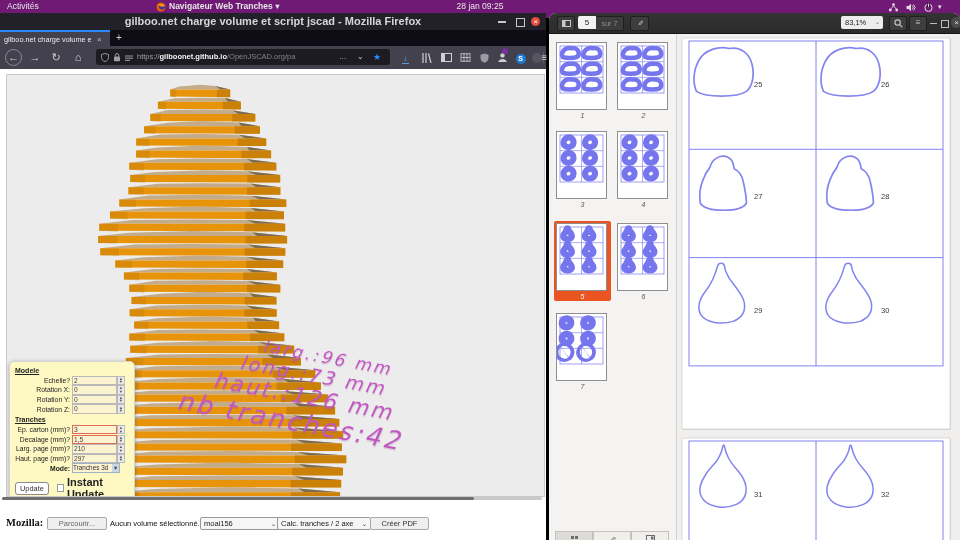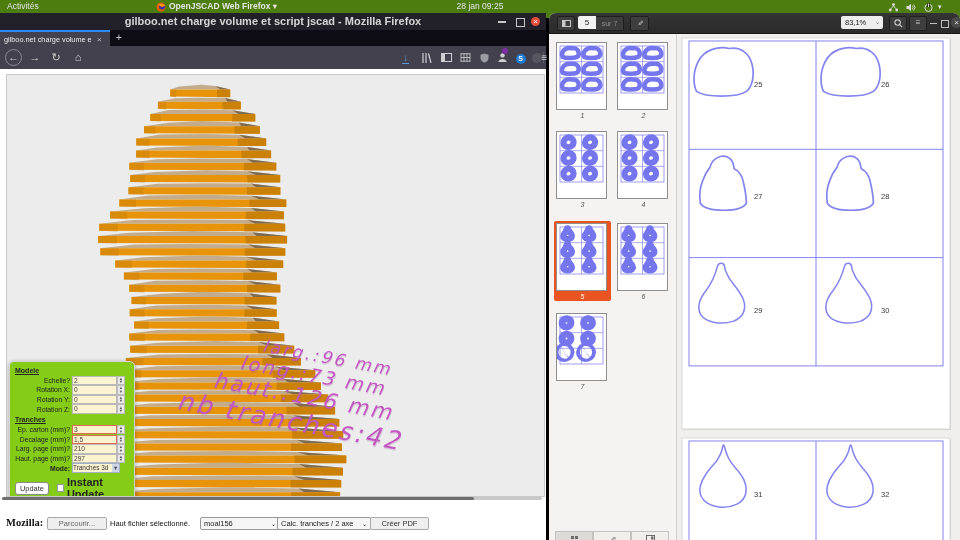--- a/index.html
+++ b/index.html
@@ -1,37 +1,37 @@
 <!DOCTYPE html>
 <html><head>
 <meta charset="utf-8">
 <style>
   html,body{margin:0;padding:0;width:960px;height:540px;overflow:hidden;background:#000;
     font-family:"Liberation Sans",sans-serif;-webkit-font-smoothing:antialiased;}
   .abs{position:absolute;}
   
-  #topbar{left:0;top:0;width:960px;height:18px;background:#4d7c0f;color:#e6e6e6;font-size:8.5px;}
+  #topbar{left:0;top:0;width:960px;height:18px;background:#701a75;color:#e6e6e6;font-size:8.5px;}
   #topbar .itm{position:absolute;top:0;height:13px;line-height:13px;}
   
   #ffwin{left:0;top:13px;width:546px;height:527px;background:#fff;}
   #fftitle{left:0;top:0;width:546px;height:17px;background:#22212a;color:#d6d6d6;}
   #fftabs{left:0;top:17px;width:546px;height:16px;background:#0e0d15;}
   #ffnav{left:0;top:33px;width:546px;height:23px;background:#42414d;}
   #ffcontent{left:0;top:56px;width:546px;height:471px;background:#fff;}
   .wbtn{width:9px;height:9px;border-radius:50%;}
   .navglyph{color:#d0d0d0;font-size:11px;line-height:16px;text-align:center;width:16px;height:16px;}
   #urlbar{left:96px;top:3px;width:294px;height:16px;background:#1d1b22;border-radius:3px;color:#9f9fa8;font-size:7.5px;line-height:16px;}
   .toolicon{top:4px;width:15px;height:15px;color:#cfcfd4;font-size:10px;line-height:15px;text-align:center;}
   
   #viewport{left:6px;top:5px;width:537px;height:421px;background:#ececec;border:1px solid #c9c9c9;overflow:hidden;}
   #measure{left:206px;top:252px;transform:rotate(10.5deg) skewX(-14deg);transform-origin:0 0;
     color:#c257c2;font-family:"DejaVu Sans",sans-serif;letter-spacing:2.5px;text-shadow:1px 1.5px 0 #8d3f8d33;}
   #measure div{white-space:nowrap;line-height:1.12;}
   
-  #panel{left:2px;top:286px;width:118px;background:#84cc16;border:1px solid #d4d4d4;border-radius:5px;
+  #panel{left:2px;top:286px;width:118px;background:#fef9c3;border:1px solid #d4d4d4;border-radius:5px;
     box-shadow:0 1px 4px rgba(0,0,0,.3);font-size:6.8px;color:#222;padding:4px 3px 5px 3px;}
   .sect{font-weight:bold;text-decoration:underline;font-size:7px;margin:1px 0 2px 2px;}
   .prow{display:flex;align-items:center;height:8.6px;margin:0 0 1px 0;}
   .plabel{width:57px;text-align:right;padding-right:2px;white-space:nowrap;}
   .pinput{width:42px;height:7.3px;background:#fcf3d0;border:1px solid #b9b9b9;font-size:6.6px;line-height:7.3px;padding-left:1px;color:#444;}
   .pinput.invalid{border:1px solid #e0695a;}
   .spin{width:6px;display:flex;flex-direction:column;align-items:center;color:#555;font-size:4.6px;line-height:3.4px;background:#e9e9e9;border:1px solid #bbb;height:7.5px;justify-content:center;}
   .modesel{width:46px;height:8.4px;background:#fcf3d0;border:1px solid #9fb0c8;font-size:6.4px;line-height:8.2px;display:flex;justify-content:space-between;color:#333;}
   .modesel .arr{background:#cdd6e4;width:7px;text-align:center;color:#445;}
   #updrow{display:flex;align-items:center;margin-top:4px;margin-left:2px;}
@@ -65,21 +65,21 @@
 
 <div id="topbar" class="abs">
   <span class="itm" style="left:7px;">Activités</span>
   <span class="itm" style="left:156px;width:10px;">
     <svg width="10" height="10" style="margin-top:1.5px">
         <circle cx="5" cy="5" r="4.5" fill="#e66000"></circle>
         <circle cx="6" cy="4.6" r="3" fill="#3d2fa0"></circle>
         <path d="M2 3 A4.5 4.5 0 0 1 9.3 3.8 L6 5 Z" fill="#ff9500"></path>
       </svg>
   </span>
-  <span class="itm" style="left:169px;"><b>OpenJSCAD Web Firefox</b> <span>▾</span></span>
+  <span class="itm" style="left:169px;"><b>Navigateur Web Tranches</b> <span>▾</span></span>
   <span class="itm" style="left:0;width:960px;text-align:center;">28 jan 09:25</span>
   <span class="itm" style="left:888px;">
     <svg width="11" height="11" style="margin-top:1.5px">
         <circle cx="2.3" cy="8" r="1.4" fill="#ddd"></circle>
         <circle cx="8.7" cy="8" r="1.4" fill="#ddd"></circle>
         <circle cx="5.5" cy="2.6" r="1.4" fill="#ddd"></circle>
         <path d="M5.5 3.8 L3 6.8 M5.5 3.8 L8 6.8" stroke="#ddd" stroke-width="0.9"></path>
       </svg>
   </span>
   <span class="itm" style="left:905px;">
@@ -114,20 +114,36 @@
     </div>
     <span class="abs" style="left:116px;top:0px;color:#cfcfd4;font-size:10px;line-height:15px;">+</span>
   </div>
 
   <div id="ffnav" class="abs">
     <div class="abs navglyph" style="left:5px;top:3px;border:1px solid #8a8a93;border-radius:50%;width:15px;height:15px;line-height:14px;">←</div>
     <div class="abs navglyph" style="left:27px;top:3px;">→</div>
     <div class="abs navglyph" style="left:48px;top:3px;">↻</div>
     <div class="abs navglyph" style="left:70px;top:3px;">⌂</div>
 
+    <div id="urlbar" class="abs">
+      <svg class="abs" style="left:5px;top:4px;" width="8" height="9">
+          <path d="M4 0.5 L7.5 1.5 V4.5 C7.5 6.5 6 8 4 8.6 C2 8 0.5 6.5 0.5 4.5 V1.5 Z" fill="none" stroke="#9f9fa8" stroke-width="0.9"></path>
+        </svg>
+      <svg class="abs" style="left:17px;top:4px;" width="8" height="9">
+          <rect x="1" y="3.6" width="6" height="4.6" rx="0.8" fill="#9f9fa8"></rect>
+          <path d="M2.2 3.6 V2.4 A1.8 1.8 0 0 1 5.8 2.4 V3.6" stroke="#9f9fa8" stroke-width="1" fill="none"></path>
+        </svg>
+      <svg class="abs" style="left:29px;top:5.5px;" width="8" height="7">
+          <path d="M0 1 H8 M0 3.2 H8 M0 5.4 H5" stroke="#9f9fa8" stroke-width="1"></path>
+        </svg>
+      <span class="abs" style="left:41px;top:0;white-space:nowrap;"><span>https://</span><b style="color:#f3f3f5;">gilboonet.github.io</b><span style="color:#83838c;">/OpenJSCAD.org/pa</span></span>
+      <span class="abs" style="left:243px;top:0;color:#cfcfd4;">…</span>
+      <span class="abs" style="left:261px;top:0;color:#cfcfd4;font-size:8px;">⌄</span>
+      <span class="abs" style="left:277px;top:0;color:#2d89ff;font-size:9px;">★</span>
+    </div>
 
     <div class="abs toolicon" style="left:398px;color:#5b9bd5;"><span style="border-bottom:1.3px solid #5b9bd5;padding:0 1px;">↓</span></div>
     <div class="abs toolicon" style="left:419px;">
       <svg width="11" height="10" style="margin-top:2.5px">
           <path d="M2 0 V10 M5 0 V10 M7.5 0.5 L10 10" stroke="#cfcfd4" stroke-width="1.2"></path>
         </svg>
     </div>
     <div class="abs toolicon" style="left:439px;">
       <svg width="11" height="9" style="margin-top:3px">
           <rect x="0.5" y="0.5" width="10" height="8" fill="none" stroke="#cfcfd4" stroke-width="1"></rect>
@@ -433,21 +449,21 @@
     </div>
 
     <div class="abs hscroll-track">
         <div class="abs hscroll-thumb"></div>
       </div>
 
 
     <div id="volumerow" class="abs">
       <b class="abs" style="left:6px;top:1px;font-family:'Liberation Serif',serif;font-size:10.5px;">Mozilla:</b>
       <div class="abs btn" style="left:47px;top:1px;width:58px;height:10.5px;color:#666;">Parcourir...</div>
-      <span class="abs" style="left:110px;top:3px;">Haut fichier sélectionné.</span>
+      <span class="abs" style="left:110px;top:3px;">Aucun volume sélectionné.</span>
       <div class="abs selbox" style="left:200px;top:1px;width:72px;height:10.5px;">
         <span>moai156</span>
           <span style="font-size:6px;">⌄</span>
       </div>
       <div class="abs selbox" style="left:277px;top:1px;width:86px;height:10.5px;">
         <span>Calc. tranches / 2 axe</span>
           <span style="font-size:6px;">⌄</span>
       </div>
       <div class="abs btn" style="left:370px;top:1px;width:57px;height:10.5px;text-align:right;">Créer PDF</div>
     </div>

